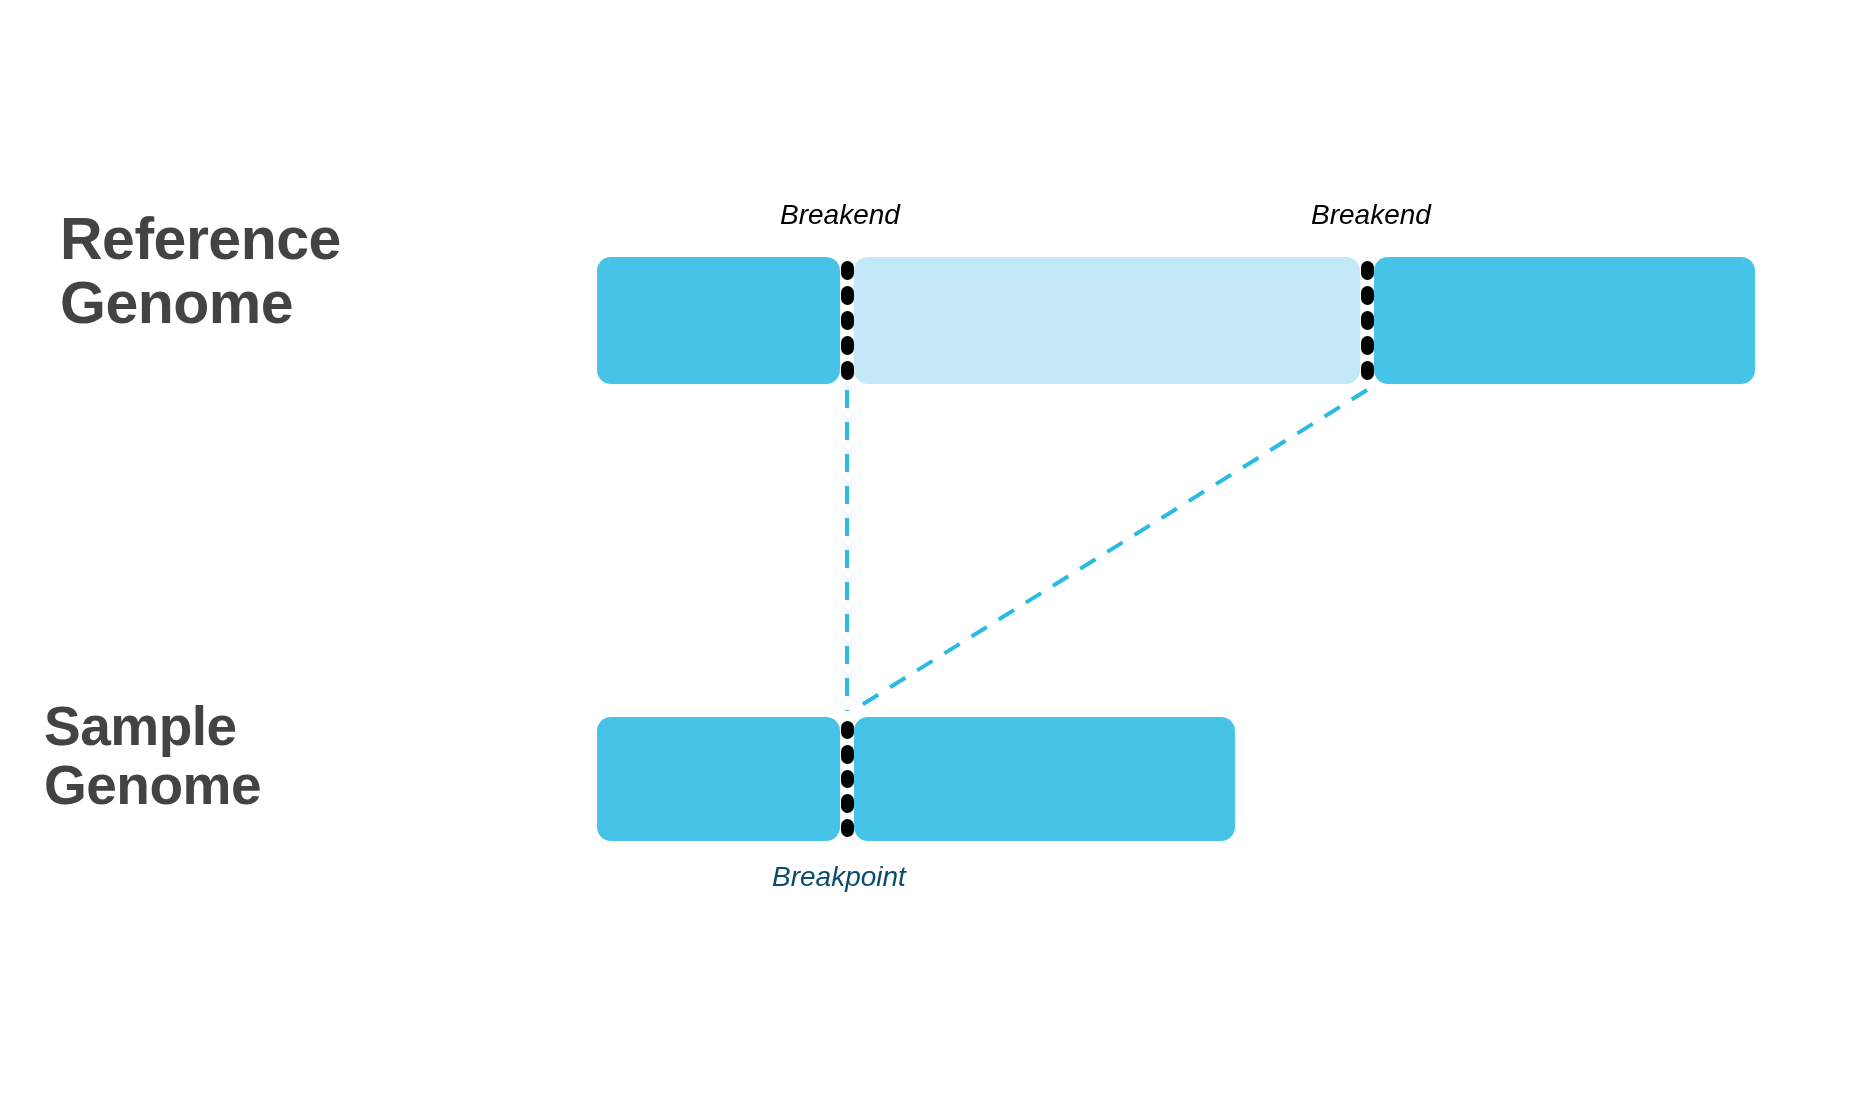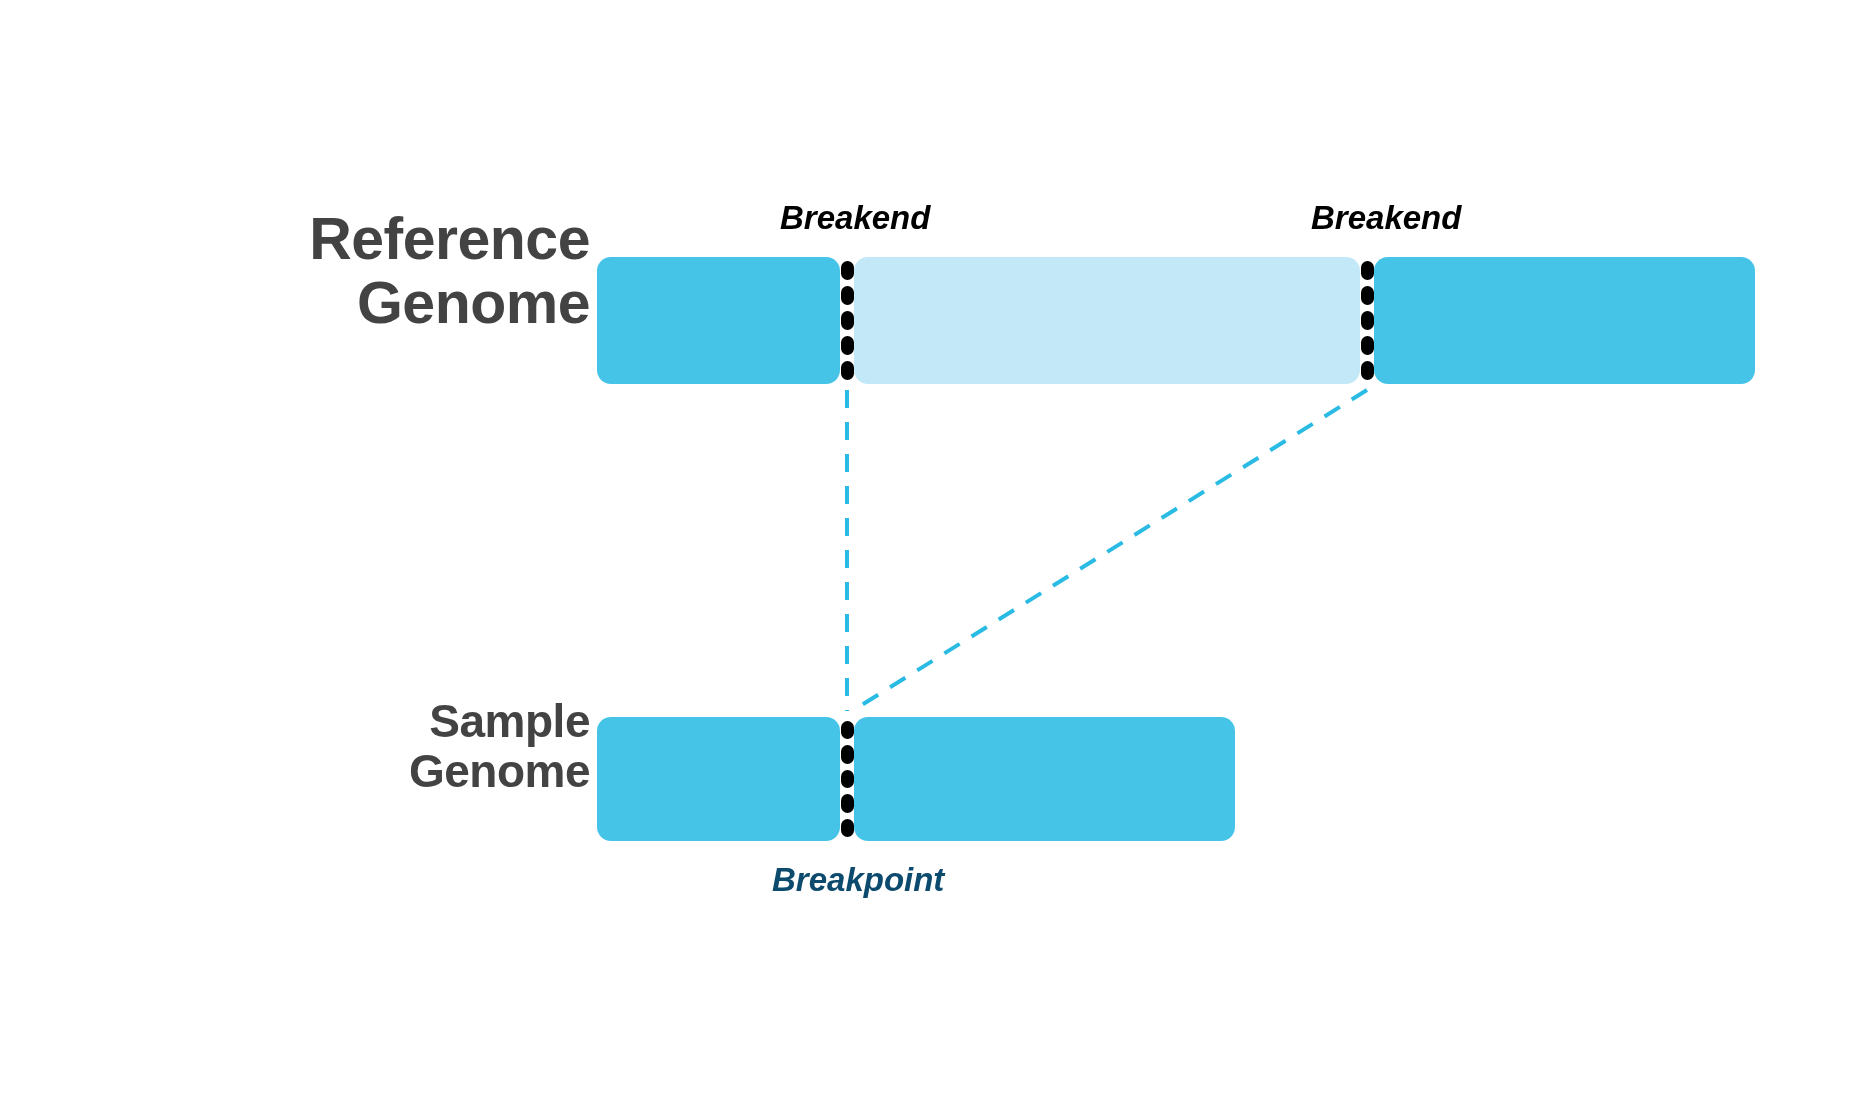--- a/index.html
+++ b/index.html
@@ -14,39 +14,39 @@
     position: relative;
     width: 1869px;
     height: 1099px;
     background: #ffffff;
     overflow: hidden;
   }
 
   
   .row-label {
     position: absolute;
-    text-align: right;
+    text-align: left;
     font-weight: bold;
     color: #434343;
     line-height: 1.08;
     letter-spacing: -0.5px;
     white-space: pre-line;
     user-select: none;
   }
   #reference-genome-label {
     left: 60px;
     top: 208px;
     width: 530px;
     font-size: 59px;
   }
   #sample-genome-label {
-    left: 60px;
+    left: 44px;
     top: 697px;
     width: 530px;
-    font-size: 46px;
+    font-size: 55px;
   }
 
   
   .segment {
     position: absolute;
     border-radius: 14px;
   }
 
   
   .marker {
@@ -58,25 +58,24 @@
     left: 0;
     width: 13px;
     background: #000000;
     border-radius: 7px;
   }
 
   
   .annot {
     position: absolute;
     font-style: italic;
-    font-size: 33px;
+    font-size: 28px;
     color: #000000;
     white-space: nowrap;
     user-select: none;
-    font-weight: bold;
   }
 
   
   #connectors {
     position: absolute;
     left: 0;
     top: 0;
     width: 1869px;
     height: 1099px;
     pointer-events: none;

